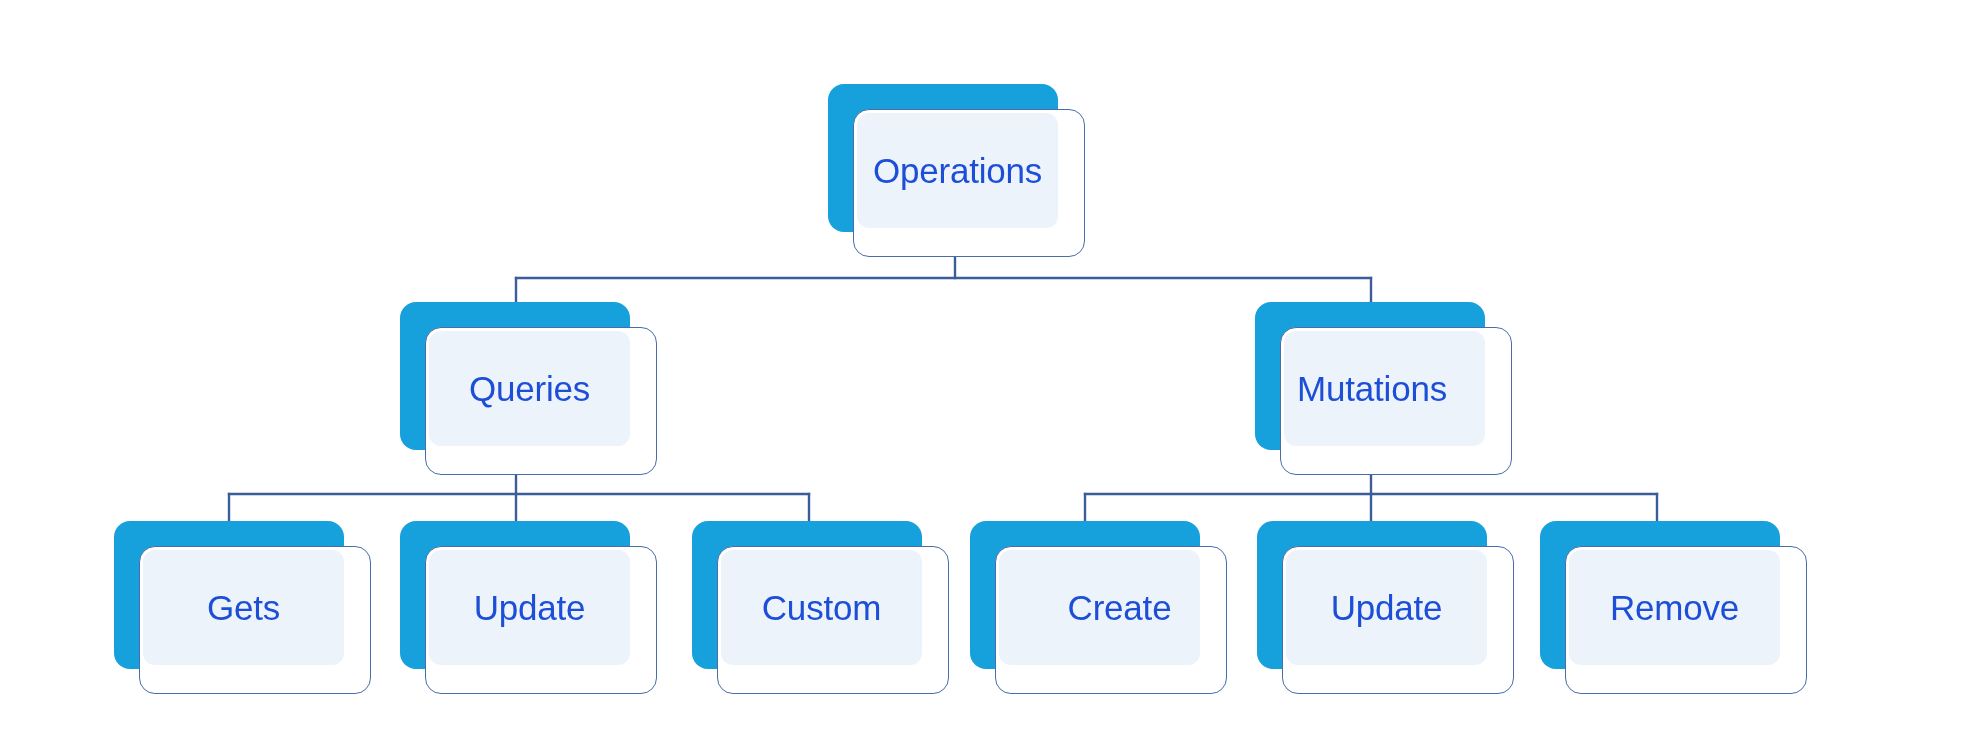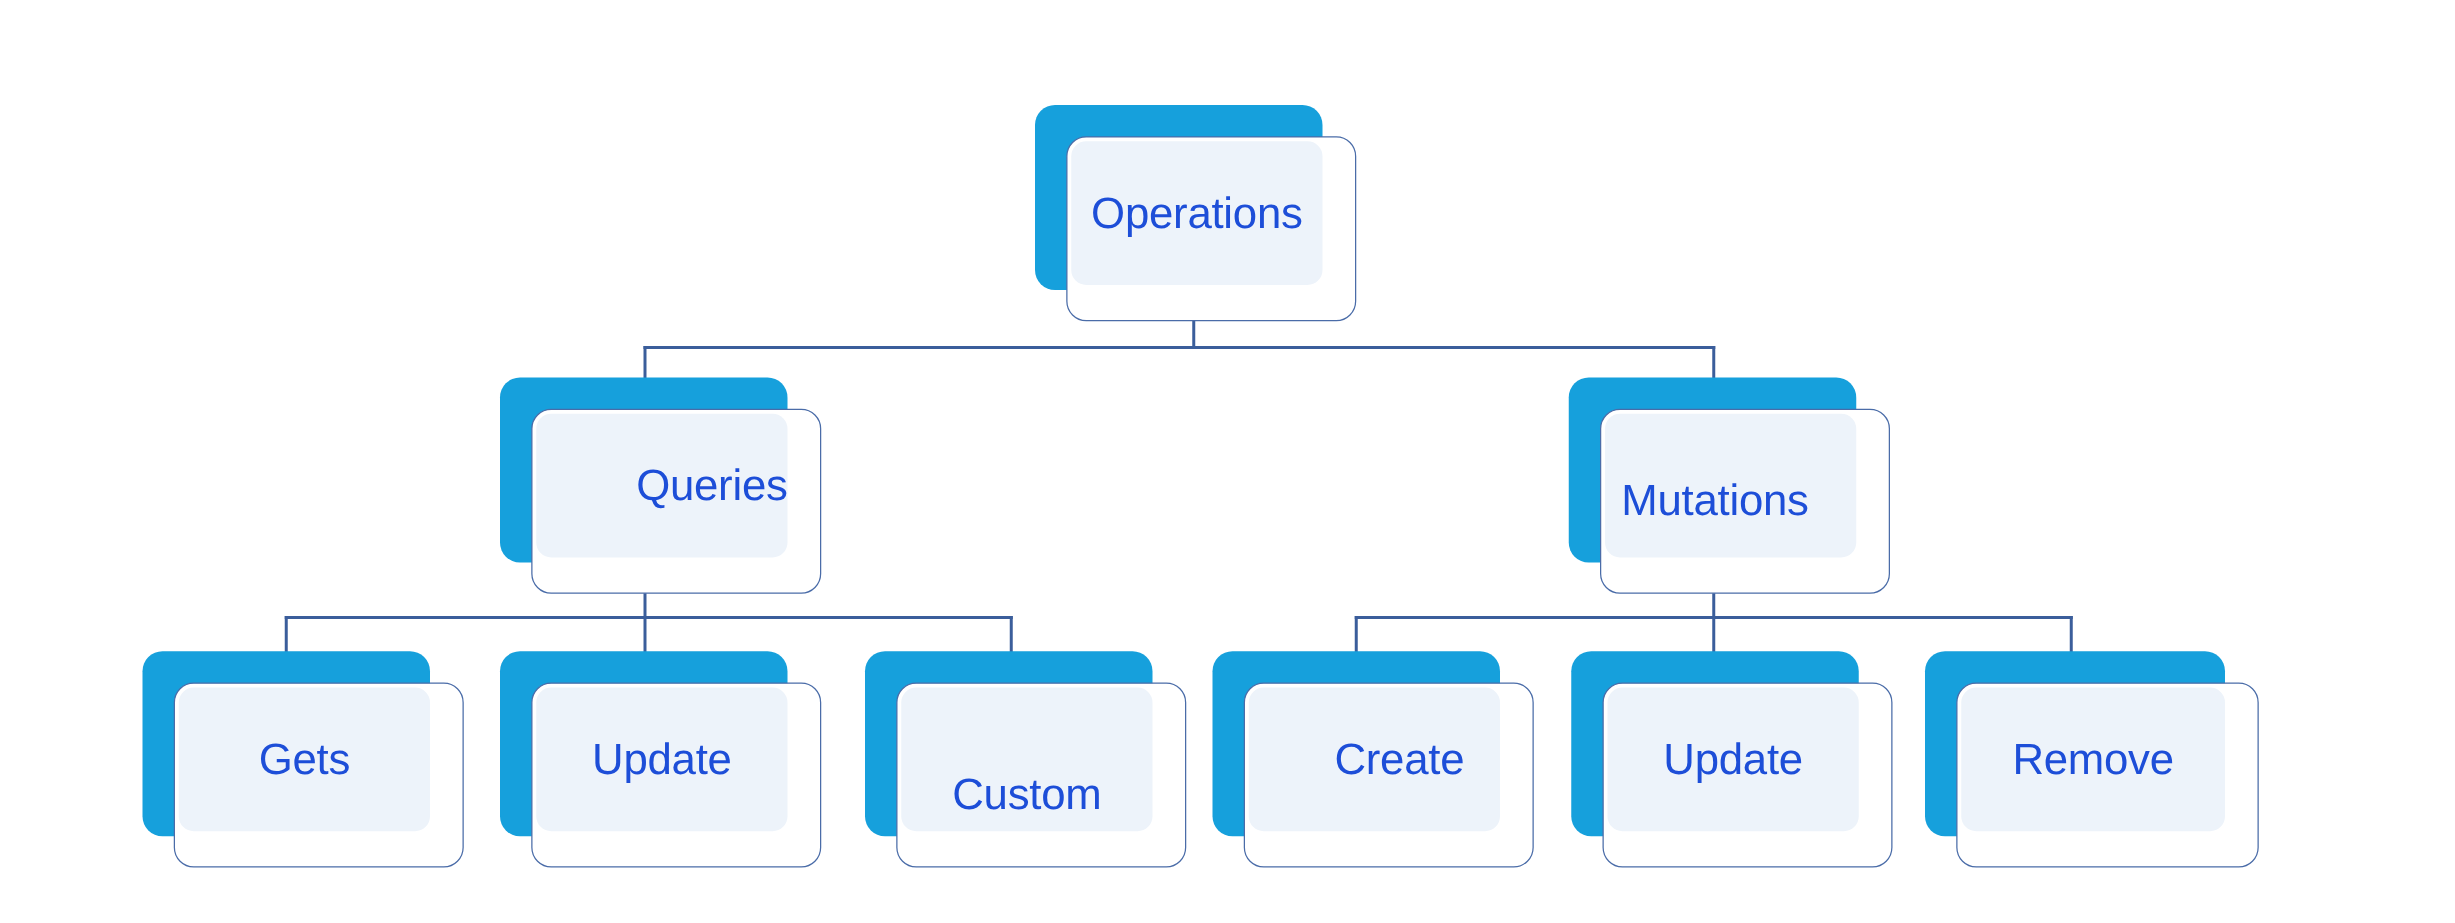--- a/index.html
+++ b/index.html
@@ -109,49 +109,49 @@
     <div class="node-backplate" style="width:230px; height:148px;"></div>
     <div class="node-card" style="left:25px; top:25px; width:232px; height:148px;"></div>
     <div class="node-panel" style="left:29px; top:29px; width:201px; height:115px;"></div>
     <div class="node-label" style="left:29px; top:29px; width:201px; height:115px; display:flex; align-items:center; justify-content:center;">Operations</div>
   </div>
 
   <div class="node" style="left:400px; top:302px; width:262px; height:176px;">
     <div class="node-backplate" style="width:230px; height:148px;"></div>
     <div class="node-card" style="left:25px; top:25px; width:232px; height:148px;"></div>
     <div class="node-panel" style="left:29px; top:29px; width:201px; height:115px;"></div>
-    <div class="node-label" style="left:29px; top:29px; width:201px; height:115px; display:flex; align-items:center; justify-content:center;padding-left:40px;">Queries</div>
+    <div class="node-label" style="left:29px; top:29px; width:201px; height:115px; display:flex; align-items:center; justify-content:center;">Queries</div>
   </div>
 
   <div class="node" style="left:1255px; top:302px; width:262px; height:176px;">
     <div class="node-backplate" style="width:230px; height:148px;"></div>
     <div class="node-card" style="left:25px; top:25px; width:232px; height:148px;"></div>
     <div class="node-panel" style="left:29px; top:29px; width:201px; height:115px;"></div>
-    <div class="node-label" style="left:29px; top:41px; width:176px; height:115px; display:flex; align-items:center; justify-content:center;">Mutations</div>
+    <div class="node-label" style="left:29px; top:29px; width:176px; height:115px; display:flex; align-items:center; justify-content:center;">Mutations</div>
   </div>
 
   <div class="node" style="left:114px; top:521px; width:262px; height:176px;padding-left:39px;">
     <div class="node-backplate" style="width:230px; height:148px;"></div>
     <div class="node-card" style="left:25px; top:25px; width:232px; height:148px;"></div>
     <div class="node-panel" style="left:29px; top:29px; width:201px; height:115px;"></div>
     <div class="node-label" style="left:29px; top:29px; width:201px; height:115px; display:flex; align-items:center; justify-content:center;">Gets</div>
   </div>
 
   <div class="node" style="left:400px; top:521px; width:262px; height:176px;">
     <div class="node-backplate" style="width:230px; height:148px;"></div>
     <div class="node-card" style="left:25px; top:25px; width:232px; height:148px;"></div>
     <div class="node-panel" style="left:29px; top:29px; width:201px; height:115px;"></div>
     <div class="node-label" style="left:29px; top:29px; width:201px; height:115px; display:flex; align-items:center; justify-content:center;">Update</div>
   </div>
 
   <div class="node" style="left:692px; top:521px; width:262px; height:176px;">
     <div class="node-backplate" style="width:230px; height:148px;"></div>
     <div class="node-card" style="left:25px; top:25px; width:232px; height:148px;"></div>
     <div class="node-panel" style="left:29px; top:29px; width:201px; height:115px;"></div>
-    <div class="node-label" style="left:29px; top:29px; width:201px; height:115px; display:flex; align-items:center; justify-content:center;margin-top:28px;">Custom</div>
+    <div class="node-label" style="left:29px; top:29px; width:201px; height:115px; display:flex; align-items:center; justify-content:center;">Custom</div>
   </div>
 
   <div class="node" style="left:970px; top:521px; width:262px; height:176px;">
     <div class="node-backplate" style="width:230px; height:148px;"></div>
     <div class="node-card" style="left:25px; top:25px; width:232px; height:148px;"></div>
     <div class="node-panel" style="left:29px; top:29px; width:201px; height:115px;"></div>
     <div class="node-label" style="left:29px; top:29px; width:201px; height:115px; display:flex; align-items:center; justify-content:center;padding-left:20px;">Create</div>
   </div>
 
   <div class="node" style="left:1257px; top:521px; width:262px; height:176px;">

